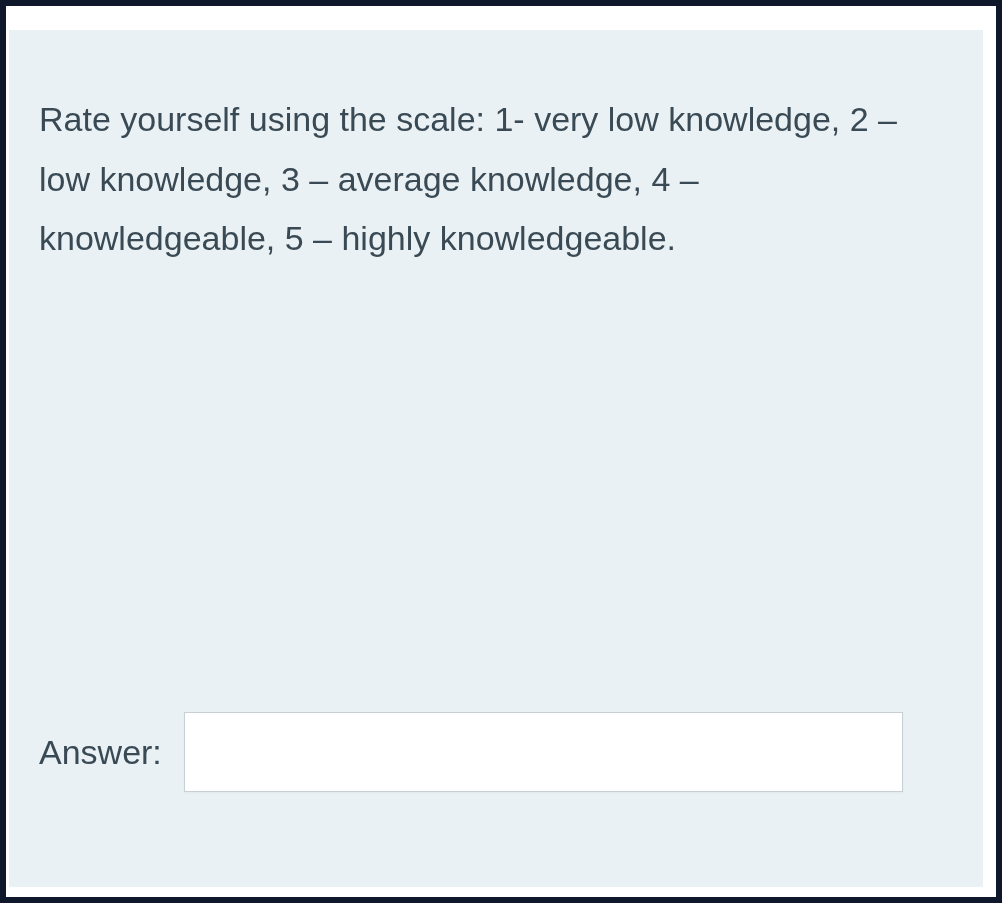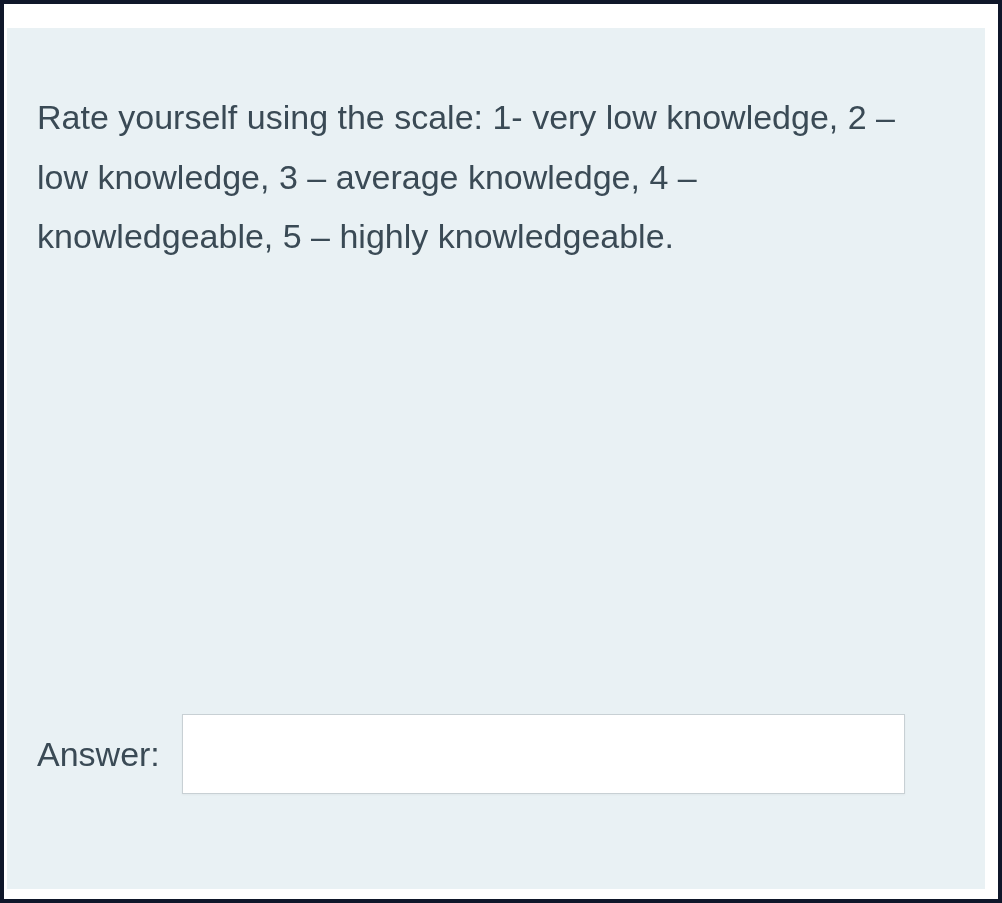--- a/index.html
+++ b/index.html
@@ -10,21 +10,21 @@
     body {
       font-family: Arial, Helvetica, sans-serif;
       background: #ffffff;
       width: 1002px;
       height: 903px;
       position: relative;
     }
     .outer-frame {
       width: 1002px;
       height: 903px;
-      border: 4px solid #0f172a;
+      border: 6px solid #0f172a;
       background: #ffffff;
       position: relative;
     }
     .question-card {
       position: absolute;
       top: 24px;
       left: 3px;
       right: 13px;
       bottom: 10px;
       background: #e9f1f4;

